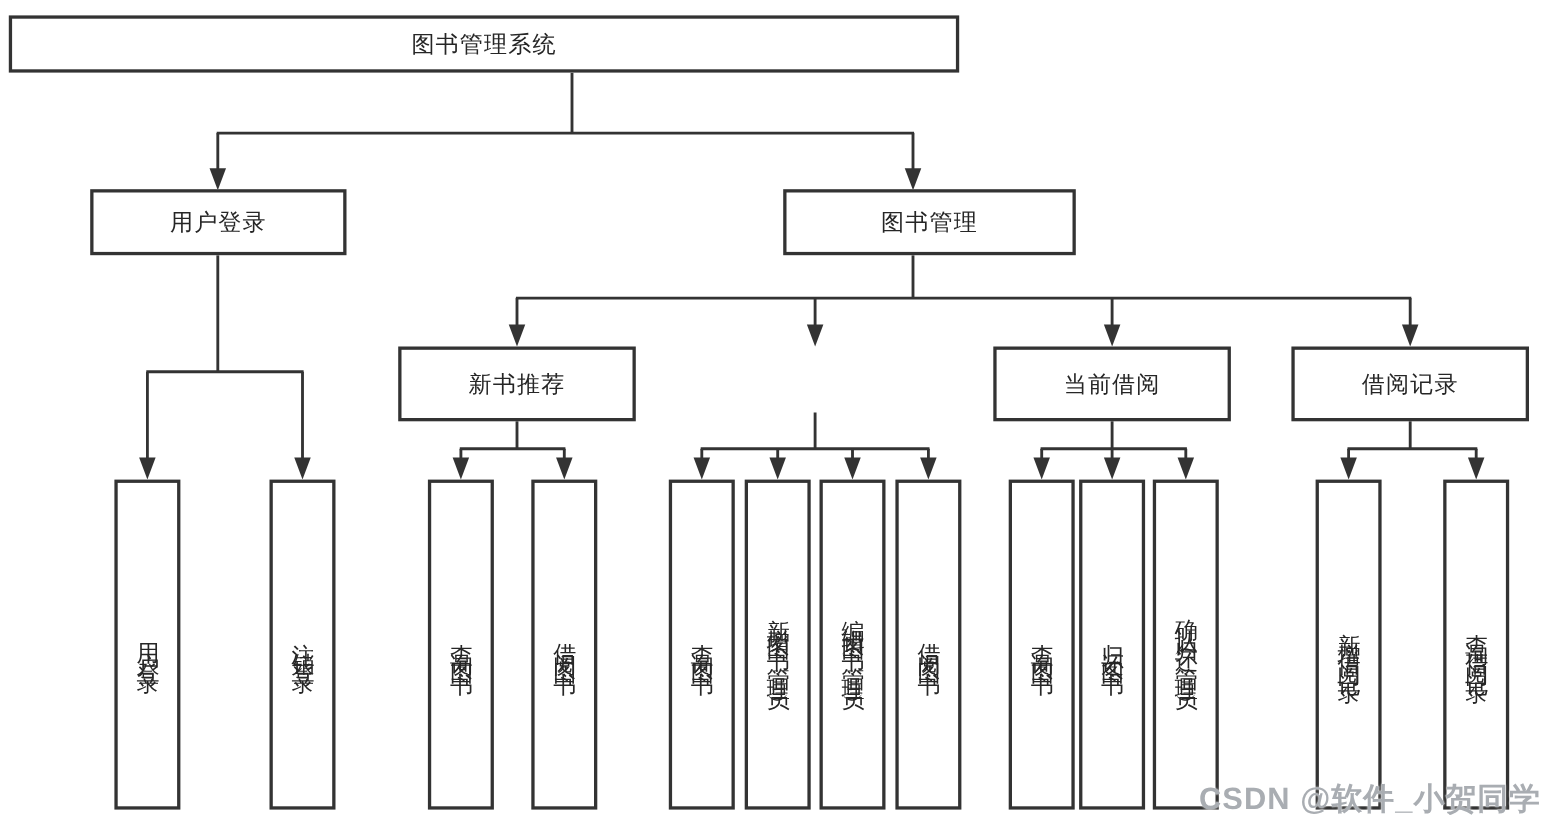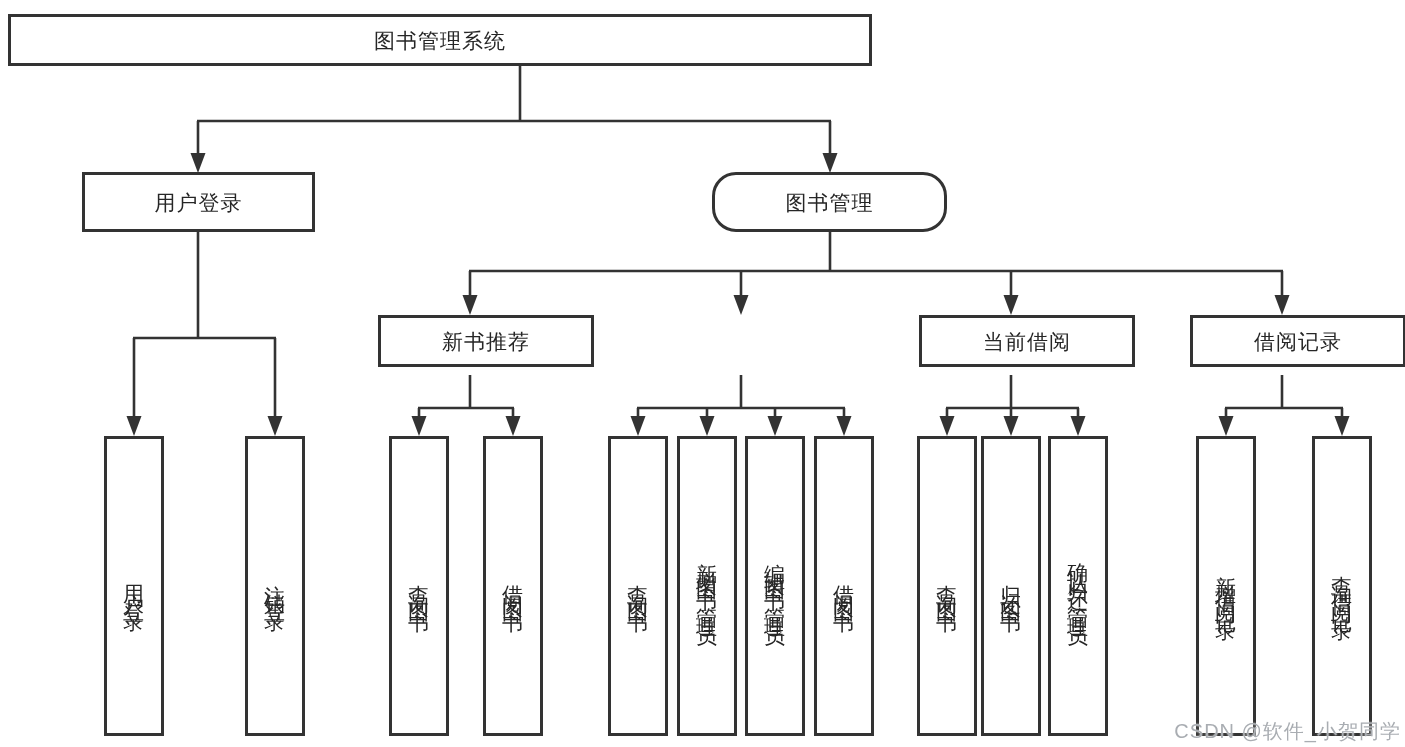--- a/index.html
+++ b/index.html
@@ -45,22 +45,22 @@
     top: 436px;
     width: 60px;
     height: 300px;
     writing-mode: vertical-rl;
     text-orientation: mixed;
     letter-spacing: 9px;
     white-space: normal;
   }
   .root-box  { left: 8px;  top: 14px;  width: 864px; height: 52px; }
   .b-user    { left: 82px;  top: 172px; width: 233px;  height: 60px; }
-  .b-mgmt    { left: 712px; top: 172px; width: 235px;  height: 60px; border-radius: 24px; }
-  .l3        { top: 315px; width: 216px; height: 52px; margin-left: 16px; }
+  .b-mgmt    { left: 712px; top: 172px; width: 266px;  height: 60px; }
+  .l3        { top: 315px; width: 216px; height: 68px; }
   .l3-rec    { left: 362px; }
   .l3-bb     { left: 633px; }
   .l3-cb     { left: 903px; }
   .l3-br     { left: 1174px; }
   .lf-a1 { left: 104px; }
   .lf-a2 { left: 245px; }
   .lf-b1 { left: 389px; }
   .lf-b2 { left: 483px; }
   .lf-c1 { left: 608px; }
   .lf-c2 { left: 677px; }
@@ -68,24 +68,25 @@
   .lf-c4 { left: 814px; }
   .lf-d1 { left: 917px; }
   .lf-d2 { left: 981px; }
   .lf-d3 { left: 1048px; }
   .lf-e1 { left: 1196px; }
   .lf-e2 { left: 1312px; }
   .watermark {
     position: absolute;
     right: 4px;
     bottom: 2px;
-    font-size: 20px;
+    font-size: 28px;
     letter-spacing: 1px;
     color: var(--watermark);
     text-shadow: 0 0 2px #ffffff;
+    font-weight: bold;
   }
 </style>
 </head>
 <body>
 
 <div id="stage">
 
   <svg id="edges" width="1405" height="747" viewBox="0 0 1405 747">
 
     <g>

